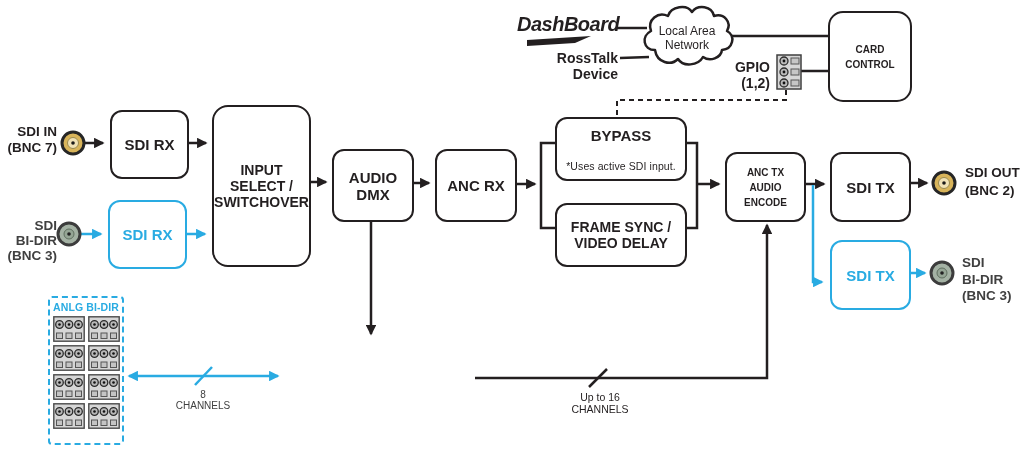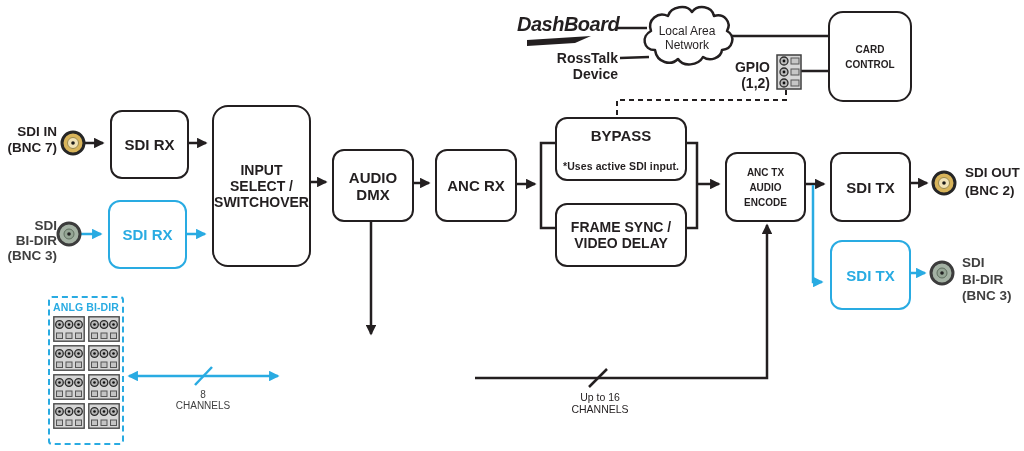--- a/index.html
+++ b/index.html
@@ -13,21 +13,21 @@
     border:2.5px solid #231F20;border-radius:12px;
     display:flex;flex-direction:column;align-items:center;justify-content:center;
     text-align:center;font-weight:bold;
   }
   .box.cyan{border-color:#29ABE2;color:#29ABE2;}
   .pre{white-space:pre-line;}
   .lbl{position:absolute;z-index:2;font-weight:bold;white-space:pre-line;}
   .lbl.right{text-align:right;}
   .lbl.center{text-align:center;}
   .cy{color:#404040;}
-  .note{font-weight:bold;font-size:10.5px;margin-top:16px;letter-spacing:0.1px;}
+  .note{font-weight:normal;font-size:10.5px;margin-top:16px;letter-spacing:0.1px;}
   .t15{font-size:15px;line-height:17px;}
   .t14{font-size:14px;line-height:16px;}
   .t13{font-size:10px;line-height:15px;}
   .ann{position:absolute;z-index:2;font-weight:normal;text-align:center;white-space:pre-line;}
   #dash-logo{
     position:absolute;left:517px;top:13px;z-index:2;
     font-size:20px;font-style:italic;font-weight:800;letter-spacing:-0.5px;
   }
   #anlg-box{
     position:absolute;left:48px;top:296px;width:76px;height:149px;z-index:2;

